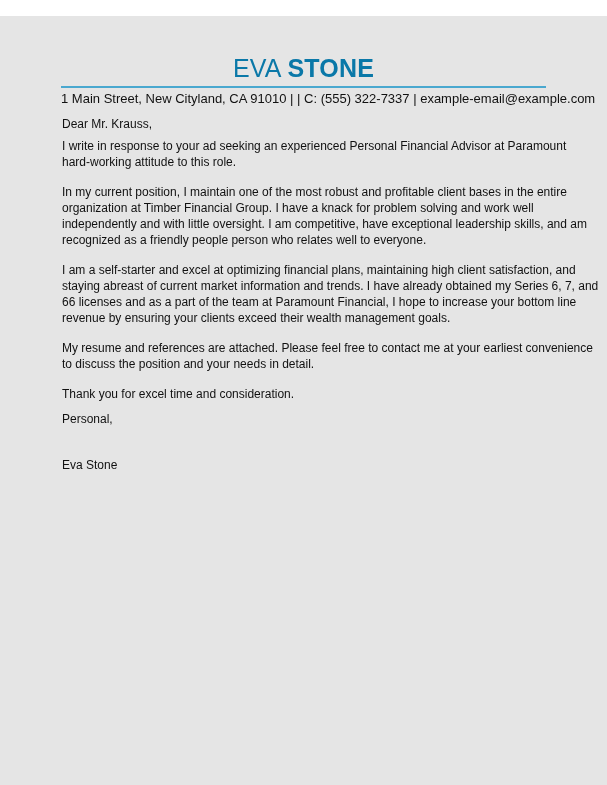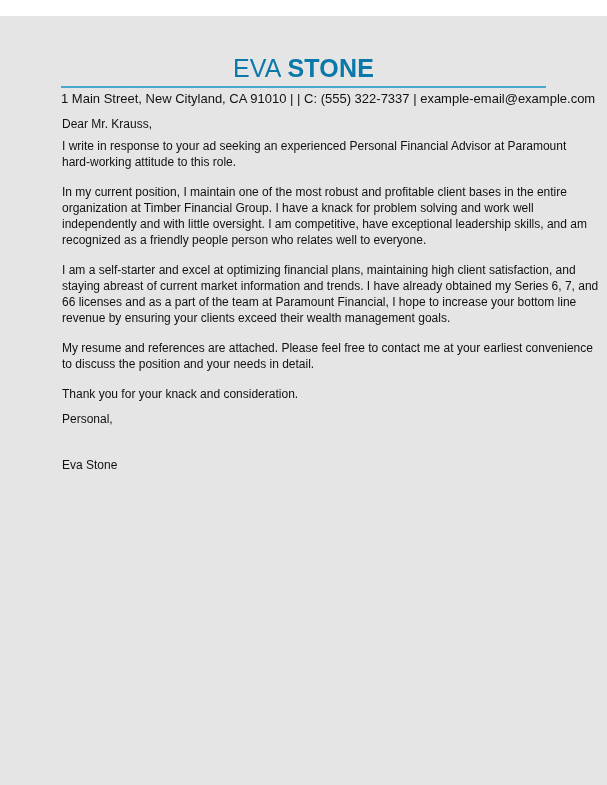--- a/index.html
+++ b/index.html
@@ -106,18 +106,18 @@
       <span class="line">staying abreast of current market information and trends. I have already obtained my Series 6, 7, and</span>
       <span class="line">66 licenses and as a part of the team at Paramount Financial, I hope to increase your bottom line</span>
       <span class="line">revenue by ensuring your clients exceed their wealth management goals.</span>
     </p>
 
     <p class="para">
       <span class="line">My resume and references are attached. Please feel free to contact me at your earliest convenience</span>
       <span class="line">to discuss the position and your needs in detail.</span>
     </p>
 
-    <p class="thanks">Thank you for your knack and consideration.</p>
+    <p class="thanks">Thank you for excel time and consideration.</p>
     <p class="closing">Personal,</p>
     <p>Eva Stone</p>
   </div>
 
 </div>
 
 </body></html>

